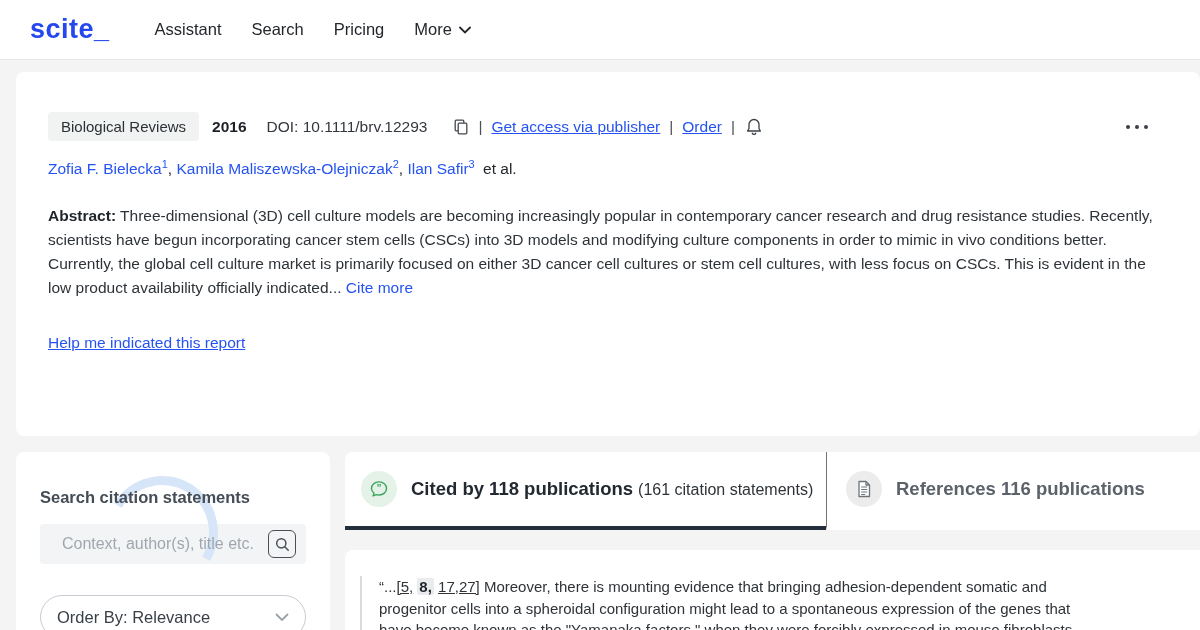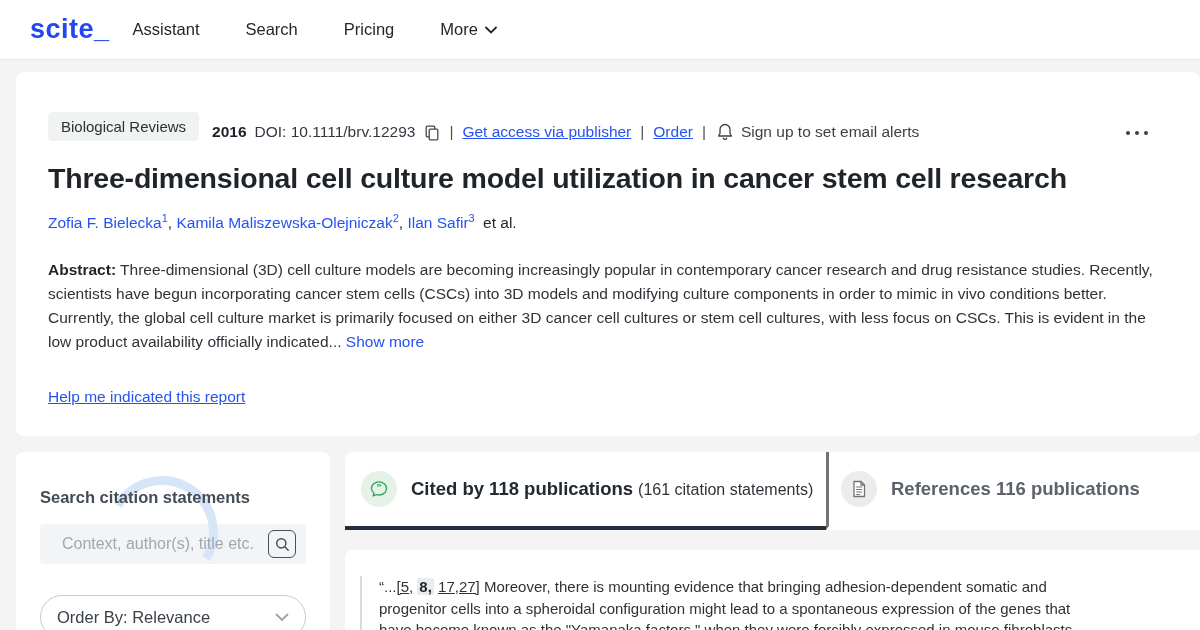--- a/index.html
+++ b/index.html
@@ -3,32 +3,32 @@
 <meta charset="utf-8">
 <style>
   * { margin:0; padding:0; box-sizing:border-box; }
   html,body { width:1200px; height:630px; overflow:hidden; }
   body { background:#f4f4f5; font-family:"Liberation Sans", sans-serif; color:#2e3338; }
 
   
   .app-header { height:60px; background:#fff; border-bottom:1px solid #e8e8e9;
                 display:flex; align-items:center; padding-left:30px; }
   .logo { font-size:27px; font-weight:700; color:#2447f0; letter-spacing:.5px;
-          margin-right:23px; text-decoration:none; }
-  .nav { display:flex; gap:46px; align-items:flex-start; font-size:16.5px; color:#23272c; }
+          margin-right:45px; text-decoration:none; }
+  .nav { display:flex; gap:30px; align-items:flex-start; font-size:16.5px; color:#23272c; }
   .nav-item { cursor:pointer; display:flex; align-items:center; gap:7px; }
 
   
   .paper-card { margin:12px 0 0 16px; width:1184px; height:364px; background:#fff;
                 border-radius:8px; padding:40px 32px 0 32px; }
-  .meta-row { display:flex; align-items:flex-end; font-size:15.5px; color:#33383e; }
+  .meta-row { display:flex; align-items:center; font-size:15.5px; color:#33383e; }
   .journal-pill { background:#f1f2f2; border-radius:4px; padding:6px 13px; font-size:15px;
                   color:#2c3136; margin-right:13px; cursor:pointer; }
-  .year { font-weight:700; color:#1d2127; margin-right:8px; }
-  .doi  { margin-right:9px; }
+  .year { font-weight:700; color:#1d2127; margin-right:20px; }
+  .doi  { margin-right:26px; }
   .icon-btn { display:inline-flex; align-items:center; cursor:pointer; }
   .pipe { color:#4a4f55; margin:0 9px; }
   .blue-link { color:#2553f1; text-decoration:underline; cursor:pointer; }
   .alerts { display:flex; align-items:center; gap:8px; color:#3a3f45; cursor:pointer; margin-left:2px; }
   .dots { margin-left:auto; margin-right:18px; display:flex; gap:5px; cursor:pointer; padding:6px 2px; }
   .dots i { width:4px; height:4px; border-radius:50%; background:#3c4046; }
 
   .paper-title { margin-top:21px; font-size:28.5px; font-weight:700; color:#1f242b; letter-spacing:-.2px; }
 
   .authors { margin-top:17px; font-size:15.5px; color:#23272c; }
@@ -64,21 +64,21 @@
                 display:flex; align-items:center; justify-content:center; cursor:pointer; }
   .order-select { position:relative; z-index:2; margin-top:31px; height:44px; background:#fff;
                   border:1px solid #c6ccd2; border-radius:22px; display:flex; align-items:center;
                   justify-content:space-between; padding:0 16px; font-size:16.5px; color:#3a4047; cursor:pointer; }
 
   
   .right-col { flex:1; min-width:0; }
   .tabs-card { background:#fff; display:flex; height:78px; border-radius:8px 0 0 0; }
   .tab { display:flex; align-items:center; gap:14px; cursor:pointer; border-bottom:4px solid transparent; }
   .tab-cited { width:481px; padding-left:16px; border-bottom-color:#232f3a; }
-  .tab-refs  { flex:1; padding-left:12px; border-left:3px solid #737373; }
+  .tab-refs  { flex:1; padding-left:19px; border-left:1px solid #737373; }
   .tab-circle { width:36px; height:36px; border-radius:50%; display:flex; align-items:center;
                 justify-content:center; flex-shrink:0; }
   .green-circle { background:#e4f2e7; }
   .gray-circle  { background:#ececec; }
   .tab-label { font-size:18.5px; font-weight:700; color:#232930; white-space:nowrap; }
   .tab-sub   { font-size:16px; font-weight:400; color:#2e3338; margin-left:5px; }
   .tab-refs .tab-label { color:#5c6269; }
 
   .citation-card { margin-top:20px; background:#fff; border-radius:8px 0 0 0; height:300px;
                    padding:26px 40px 0 15px; }
@@ -125,41 +125,39 @@
     <span class="pipe">|</span>
     <span class="blue-link">Order</span>
     <span class="pipe">|</span>
     <span class="alerts">
       <span>
         <svg width="16" height="18" viewBox="0 0 16 18">
             <path d="M8 1.5a5 5 0 0 0-5 5v4L1.6 13h12.8L13 10.5v-4a5 5 0 0 0-5-5z" fill="none" stroke="#3a3f45" stroke-width="1.3" stroke-linejoin="round"></path>
             <path d="M6.3 15.2a1.8 1.8 0 0 0 3.4 0" fill="none" stroke="#3a3f45" stroke-width="1.3" stroke-linecap="round"></path>
           </svg>
       </span>
-      <span>Sign up to set email alerts</span>
     </span>
     <span class="dots">
         <i></i>
         <i></i>
         <i></i>
       </span>
   </div>
 
-  <h1 class="paper-title">Three-dimensional cell culture model utilization in cancer stem cell research</h1>
 
   <div class="authors">
     <a class="author-link"><span>Zofia F. Bielecka</span><sup>1</sup></a><span>,</span>
     <a class="author-link"><span>Kamila Maliszewska-Olejniczak</span><sup>2</sup></a><span>,</span>
     <a class="author-link"><span>Ilan Safir</span><sup>3</sup></a>
     <span class="etal">et al.</span>
   </div>
 
   <p class="abstract">
     <b>Abstract:</b><span> Three-dimensional (3D) cell culture models are becoming increasingly popular in contemporary cancer research and drug resistance studies. Recently, scientists have begun incorporating cancer stem cells (CSCs) into 3D models and modifying culture components in order to mimic in vivo conditions better. Currently, the global cell culture market is primarily focused on either 3D cancer cell cultures or stem cell cultures, with less focus on CSCs. This is evident in the low product availability officially indicated...</span>
-    <span class="show-more">Show more</span>
+    <span class="show-more">Cite more</span>
   </p>
 
   <a class="help-link">Help me indicated this report</a>
 </div>
 
 <div class="columns">
 
   <div class="sidebar-card">
     <div class="spinner-arc"></div>
     <div class="sidebar-heading">Search citation statements</div>

